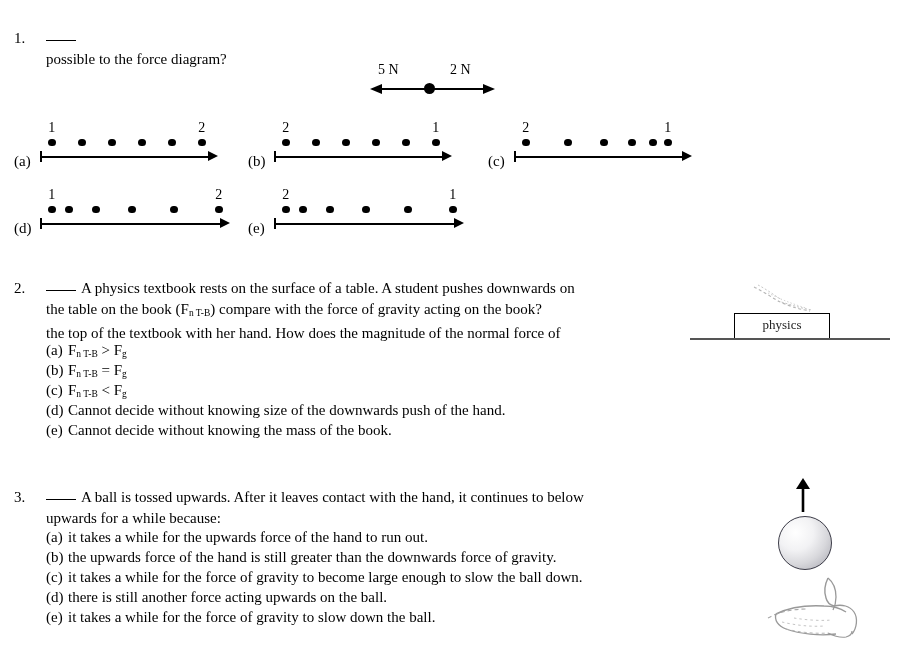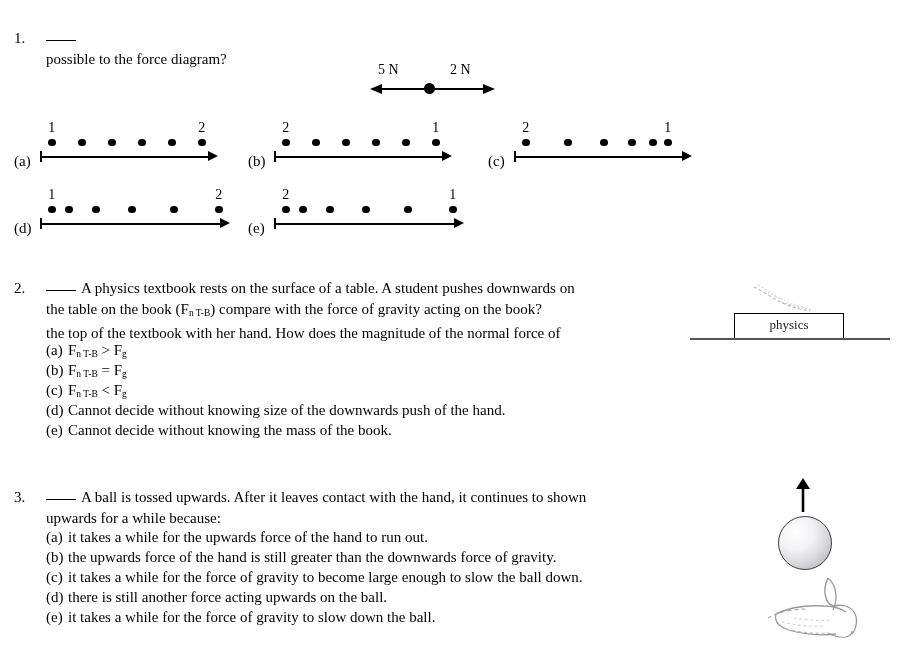--- a/index.html
+++ b/index.html
@@ -170,21 +170,21 @@
     left: 0;
     bottom: 10px;
     width: 200px;
     height: 2px;
     background: #555;
   }
   #book-illustration .book {
     position: absolute;
     left: 44px;
     bottom: 11px;
-    width: 110px;
+    width: 96px;
     height: 26px;
     border: 1.6px solid #000;
     background: #fff;
     box-sizing: border-box;
   }
   #book-illustration .book-label {
     position: absolute;
     width: 100%;
     top: 3px;
     text-align: center;
@@ -381,21 +381,21 @@
     </svg>
     <div class="book">
       <div class="book-label">physics</div>
     </div>
     <div class="table-line"></div>
   </div>
 
   <div class="q-num" style="left:14px; top:487px;">3.</div>
 
   <div class="q-body" style="left:46px; top:487px; width:680px;">
-    <span class="blank"></span><span>A ball is tossed upwards. </span><b>After it leaves contact with the hand</b><span>, it continues to shown</span>
+    <span class="blank"></span><span>A ball is tossed upwards. </span><b>After it leaves contact with the hand</b><span>, it continues to below</span>
     <div>upwards for a while because:</div>
   </div>
 
   <div class="opt" style="left:46px; top:527px;">
     <span class="lab">(a)</span><span>it takes a while for the upwards force of the hand to run out.</span>
   </div>
   <div class="opt" style="left:46px; top:547px;">
     <span class="lab">(b)</span><span>the upwards force of the hand is still greater than the downwards force of gravity.</span>
   </div>
   <div class="opt" style="left:46px; top:567px;">

